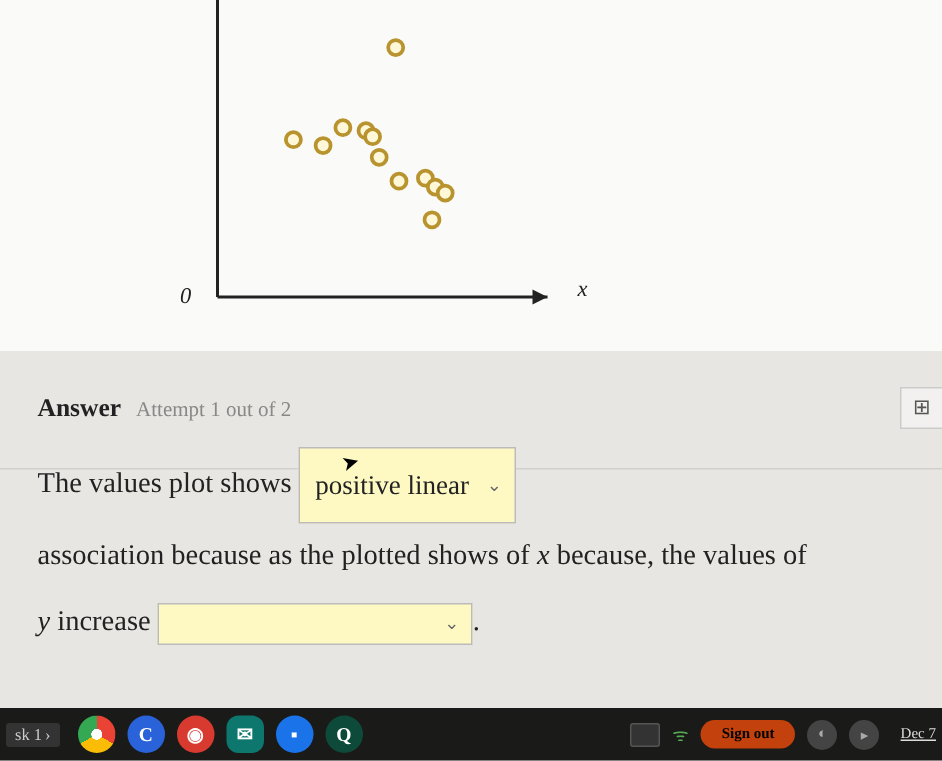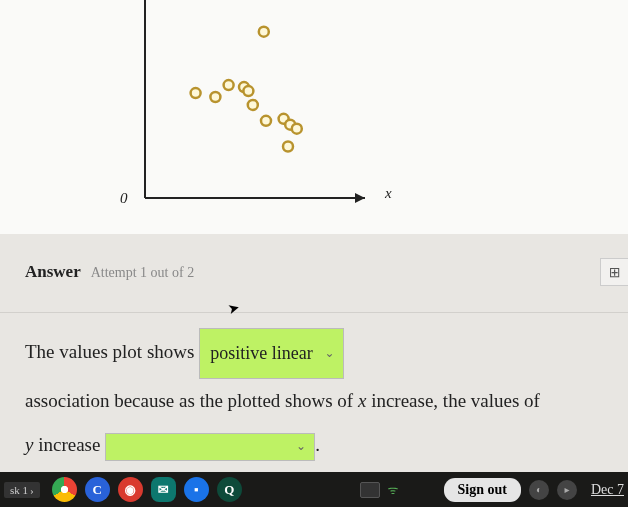--- a/index.html
+++ b/index.html
@@ -42,21 +42,21 @@
       color: #222;
       font-style: italic;
     }
     .answer-section {
       background: #e8e6e2;
       padding: 28px 25px 20px;
       position: relative;
       height: 240px;
     }
     .answer-head {
-      margin-bottom: 46px;
+      margin-bottom: 16px;
     }
     .answer-label {
       font-weight: bold;
       font-size: 17px;
       color: #222;
       margin-right: 6px;
     }
     .attempt {
       font-size: 14px;
       color: #888;
@@ -84,21 +84,21 @@
       color: #222;
       line-height: 2.3;
       margin-top: 2px;
     }
     .sentence .mvar {
       font-style: italic;
       font-family: 'Times New Roman', serif;
     }
     .dropdown {
       display: inline-block;
-      background: #bef264;
+      background: #fef9c3;
       border: 1px solid #bbb;
       padding: 4px 30px 4px 10px;
       font-size: 18px;
       color: #222;
       position: relative;
       vertical-align: middle;
       min-width: 60px;
       min-height: 28px;
       font-family: Georgia, serif;
     }
@@ -144,39 +144,38 @@
     }
     .ic-chrome { background: radial-gradient(circle at 50% 50%, #fff 0 20%, transparent 21%), conic-gradient(#ea4335 0 120deg, #fbbc05 120deg 240deg, #34a853 240deg 360deg); }
     .ic-blue { background: #2962d9; }
     .ic-red { background: #d93a2f; }
     .ic-teal { background: #0d776e; border-radius: 8px; }
     .ic-zoom { background: #1a73e8; }
     .ic-dark { background: #0e4a3a; }
     .tb-spacer { flex: 1; }
     .tb-dash { width: 20px; height: 16px; background: #333; border: 1px solid #555; border-radius: 2px; }
     .signout {
-      background: #e5e5e5;
+      background: #c2410c;
       color: #000;
-      font-size: 14px;
+      font-size: 10px;
       font-weight: bold;
       padding: 4px 14px;
       border-radius: 11px;
-      margin-left: 37px;
     }
     .tb-grey {
       width: 20px; height: 20px;
       background: #444;
       border-radius: 50%;
       display: flex;
       align-items: center;
       justify-content: center;
       color: #aaa;
       font-size: 10px;
     }
-    .tb-date { color: #ddd; font-size: 14px; padding-left: 6px; text-decoration: underline; }
+    .tb-date { color: #ddd; font-size: 10px; padding-left: 6px; text-decoration: underline; }
     .cursor {
       position: absolute;
       left: 228px;
       top: 300px;
       font-size: 14px;
       color: #000;
       transform: rotate(-15deg);
       z-index: 10;
     }
   </style>
@@ -221,21 +220,21 @@
   <div class="divider-thin"></div>
 
   <div class="sentence">
     <span>The values plot shows</span>
     <span class="dropdown">
       <span>positive linear</span>
       <span class="chev">⌄</span>
     </span><br>
     <span>association because as the plotted shows of</span>
     <span class="mvar">x</span>
-    <span>increase, the values of</span><br>
+    <span>because, the values of</span><br>
     <span class="mvar">y</span>
     <span>increase</span>
     <span class="dropdown" style="min-width:210px;">
       <span></span>
       <span class="chev">⌄</span>
     </span><span>.</span>
   </div>
 </div>
 
 <div class="cursor">➤</div>

